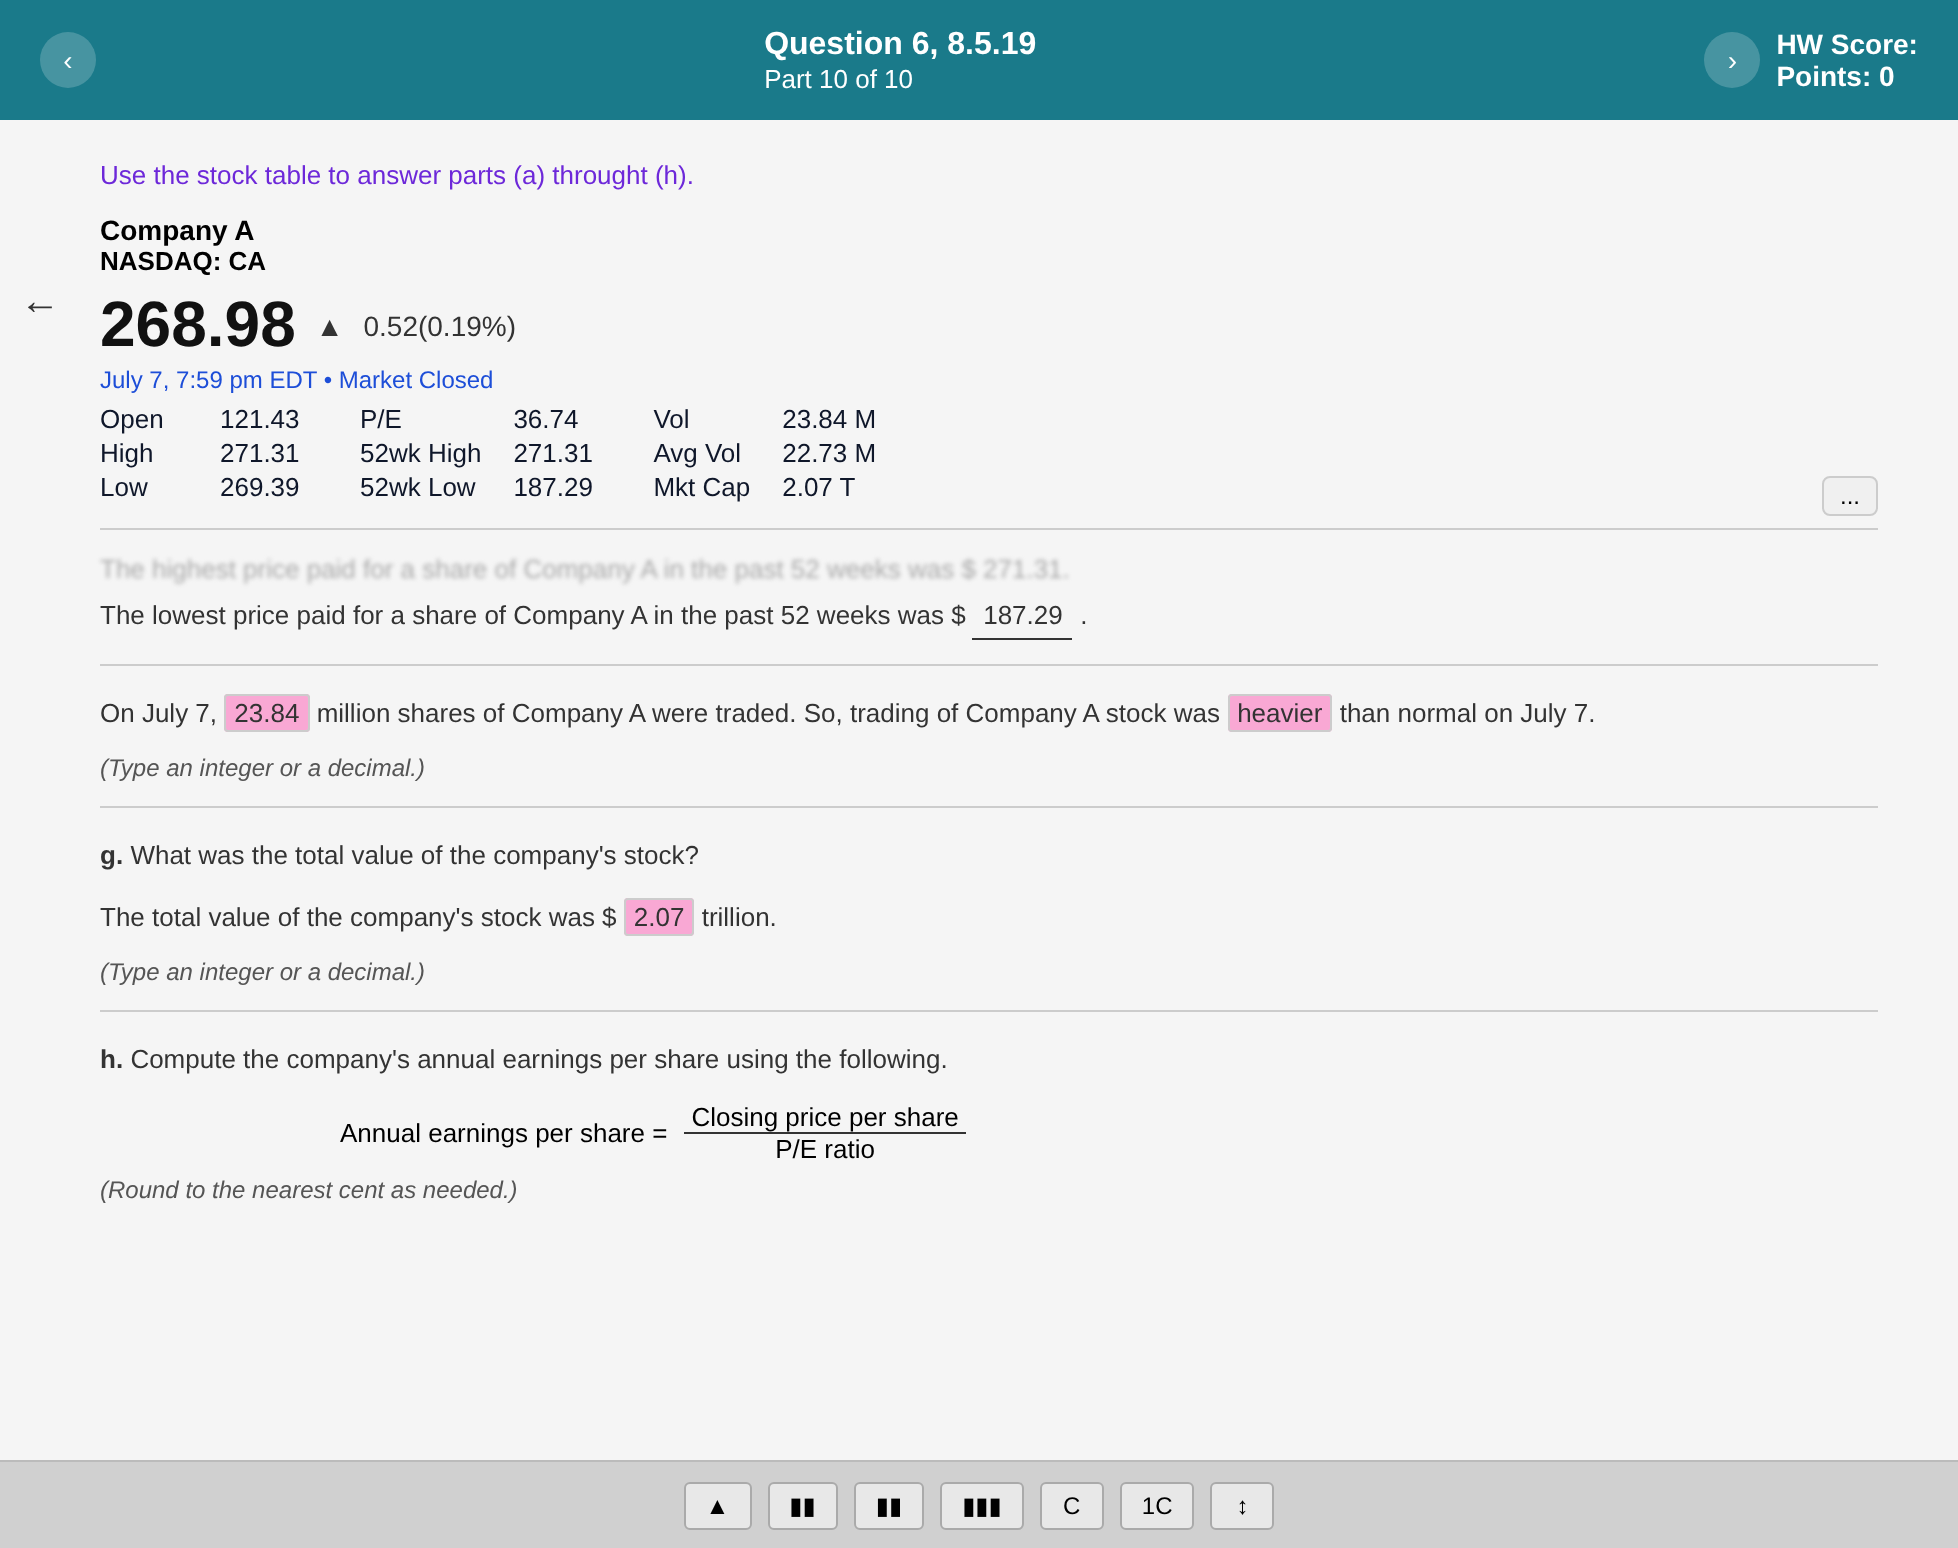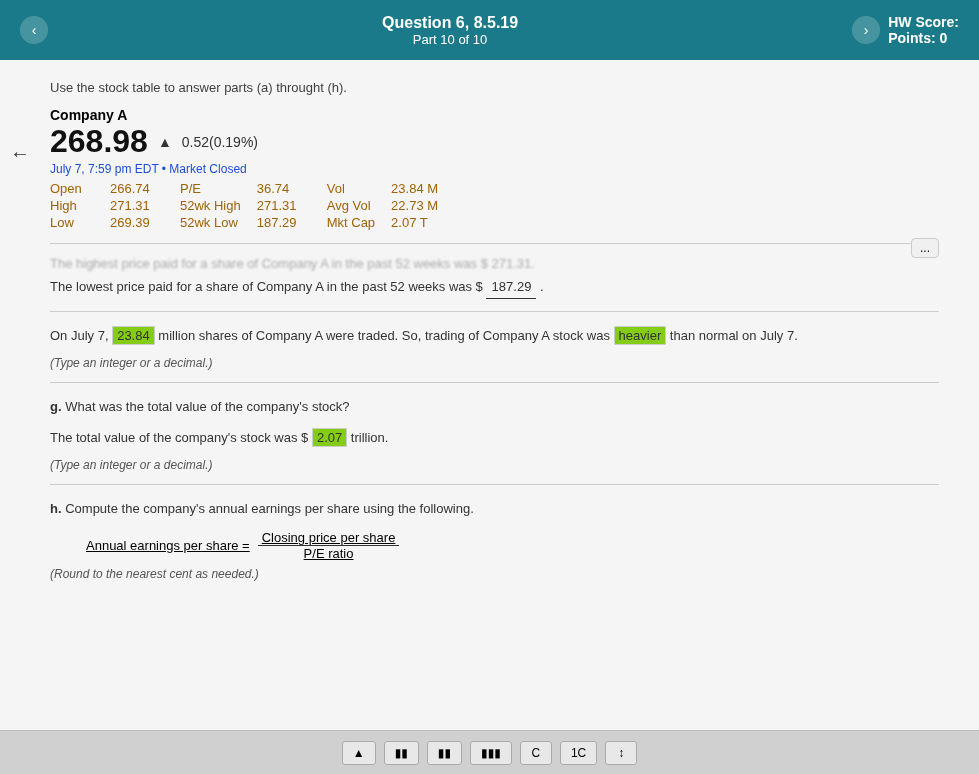--- a/index.html
+++ b/index.html
@@ -20,21 +20,21 @@
       justify-content: space-between;
       padding: 10px 20px;
       height: 60px;
     }
     .header-nav {
       display: flex;
       align-items: center;
       gap: 8px;
     }
     .header-center {
-      text-align: center;
+      text-align: left;
     }
     .header-center .question-title {
       font-size: 16px;
       font-weight: bold;
     }
     .header-center .part-label {
       font-size: 13px;
     }
     .header-right {
       font-size: 14px;
@@ -69,21 +69,21 @@
     
     .main-content {
       background: #f5f5f5;
       padding: 20px 40px 20px 50px;
       position: relative;
       min-height: 714px;
     }
 
     .instruction-text {
       font-size: 13px;
-      color: #404040;
+      color: #6d28d9;
       margin-bottom: 12px;
     }
 
     .company-name {
       font-weight: bold;
       font-size: 14px;
     }
     .nasdaq-label {
       font-size: 13px;
       font-weight: bold;
@@ -116,21 +116,21 @@
       margin-bottom: 4px;
     }
 
     .stock-table {
       border-collapse: collapse;
       font-size: 13px;
       margin-bottom: 6px;
     }
     .stock-table td {
       padding: 1px 16px 1px 0;
-      color: #a16207;
+      color: #0f172a;
       vertical-align: top;
     }
     .stock-table td.label {
       font-weight: normal;
       min-width: 60px;
     }
     .stock-table td.value {
       min-width: 70px;
     }
 
@@ -150,41 +150,40 @@
     .answer-box {
       display: inline-block;
       border-bottom: 1px solid #333;
       min-width: 50px;
       text-align: center;
       font-size: 13px;
       padding: 0 2px;
     }
 
     .answer-highlight {
-      background: #84cc16;
+      background: #f9a8d4;
       border: 1px solid #ccc;
       padding: 1px 4px;
       border-radius: 2px;
     }
 
     .question-label {
       font-weight: bold;
       font-size: 13px;
     }
 
     .subtext {
       font-size: 12px;
       color: #555;
       font-style: italic;
     }
 
     .formula-section {
-      margin: 10px 0 6px 36px;
-      font-size: 13px;
-      text-decoration: underline;
+      margin: 10px 0 6px 120px;
+      font-size: 13px;
     }
     .formula-row {
       display: flex;
       align-items: center;
       gap: 8px;
     }
     .fraction {
       display: inline-flex;
       flex-direction: column;
       align-items: center;
@@ -271,34 +270,35 @@
   </div>
 </div>
 
 <div class="main-content" style="position:relative;">
 
   <button class="back-arrow">←</button>
 
   <p class="instruction-text">Use the stock table to answer parts (a) throught (h).</p>
 
   <div class="company-name">Company A</div>
+  <div class="nasdaq-label">NASDAQ: CA</div>
 
   <div class="stock-price-row">
     <span class="stock-price">268.98</span>
     <span class="triangle-up">▲</span>
     <span class="price-change">0.52(0.19%)</span>
   </div>
 
   <div class="market-status">July 7, 7:59 pm EDT • Market Closed</div>
 
   <table class="stock-table">
     <tbody>
       <tr>
         <td class="label">Open</td>
-        <td class="value">266.74</td>
+        <td class="value">121.43</td>
         <td class="label">P/E</td>
         <td class="value">36.74</td>
         <td class="label">Vol</td>
         <td class="value">23.84 M</td>
       </tr>
       <tr>
         <td class="label">High</td>
         <td class="value">271.31</td>
         <td class="label">52wk High</td>
         <td class="value">271.31</td>

